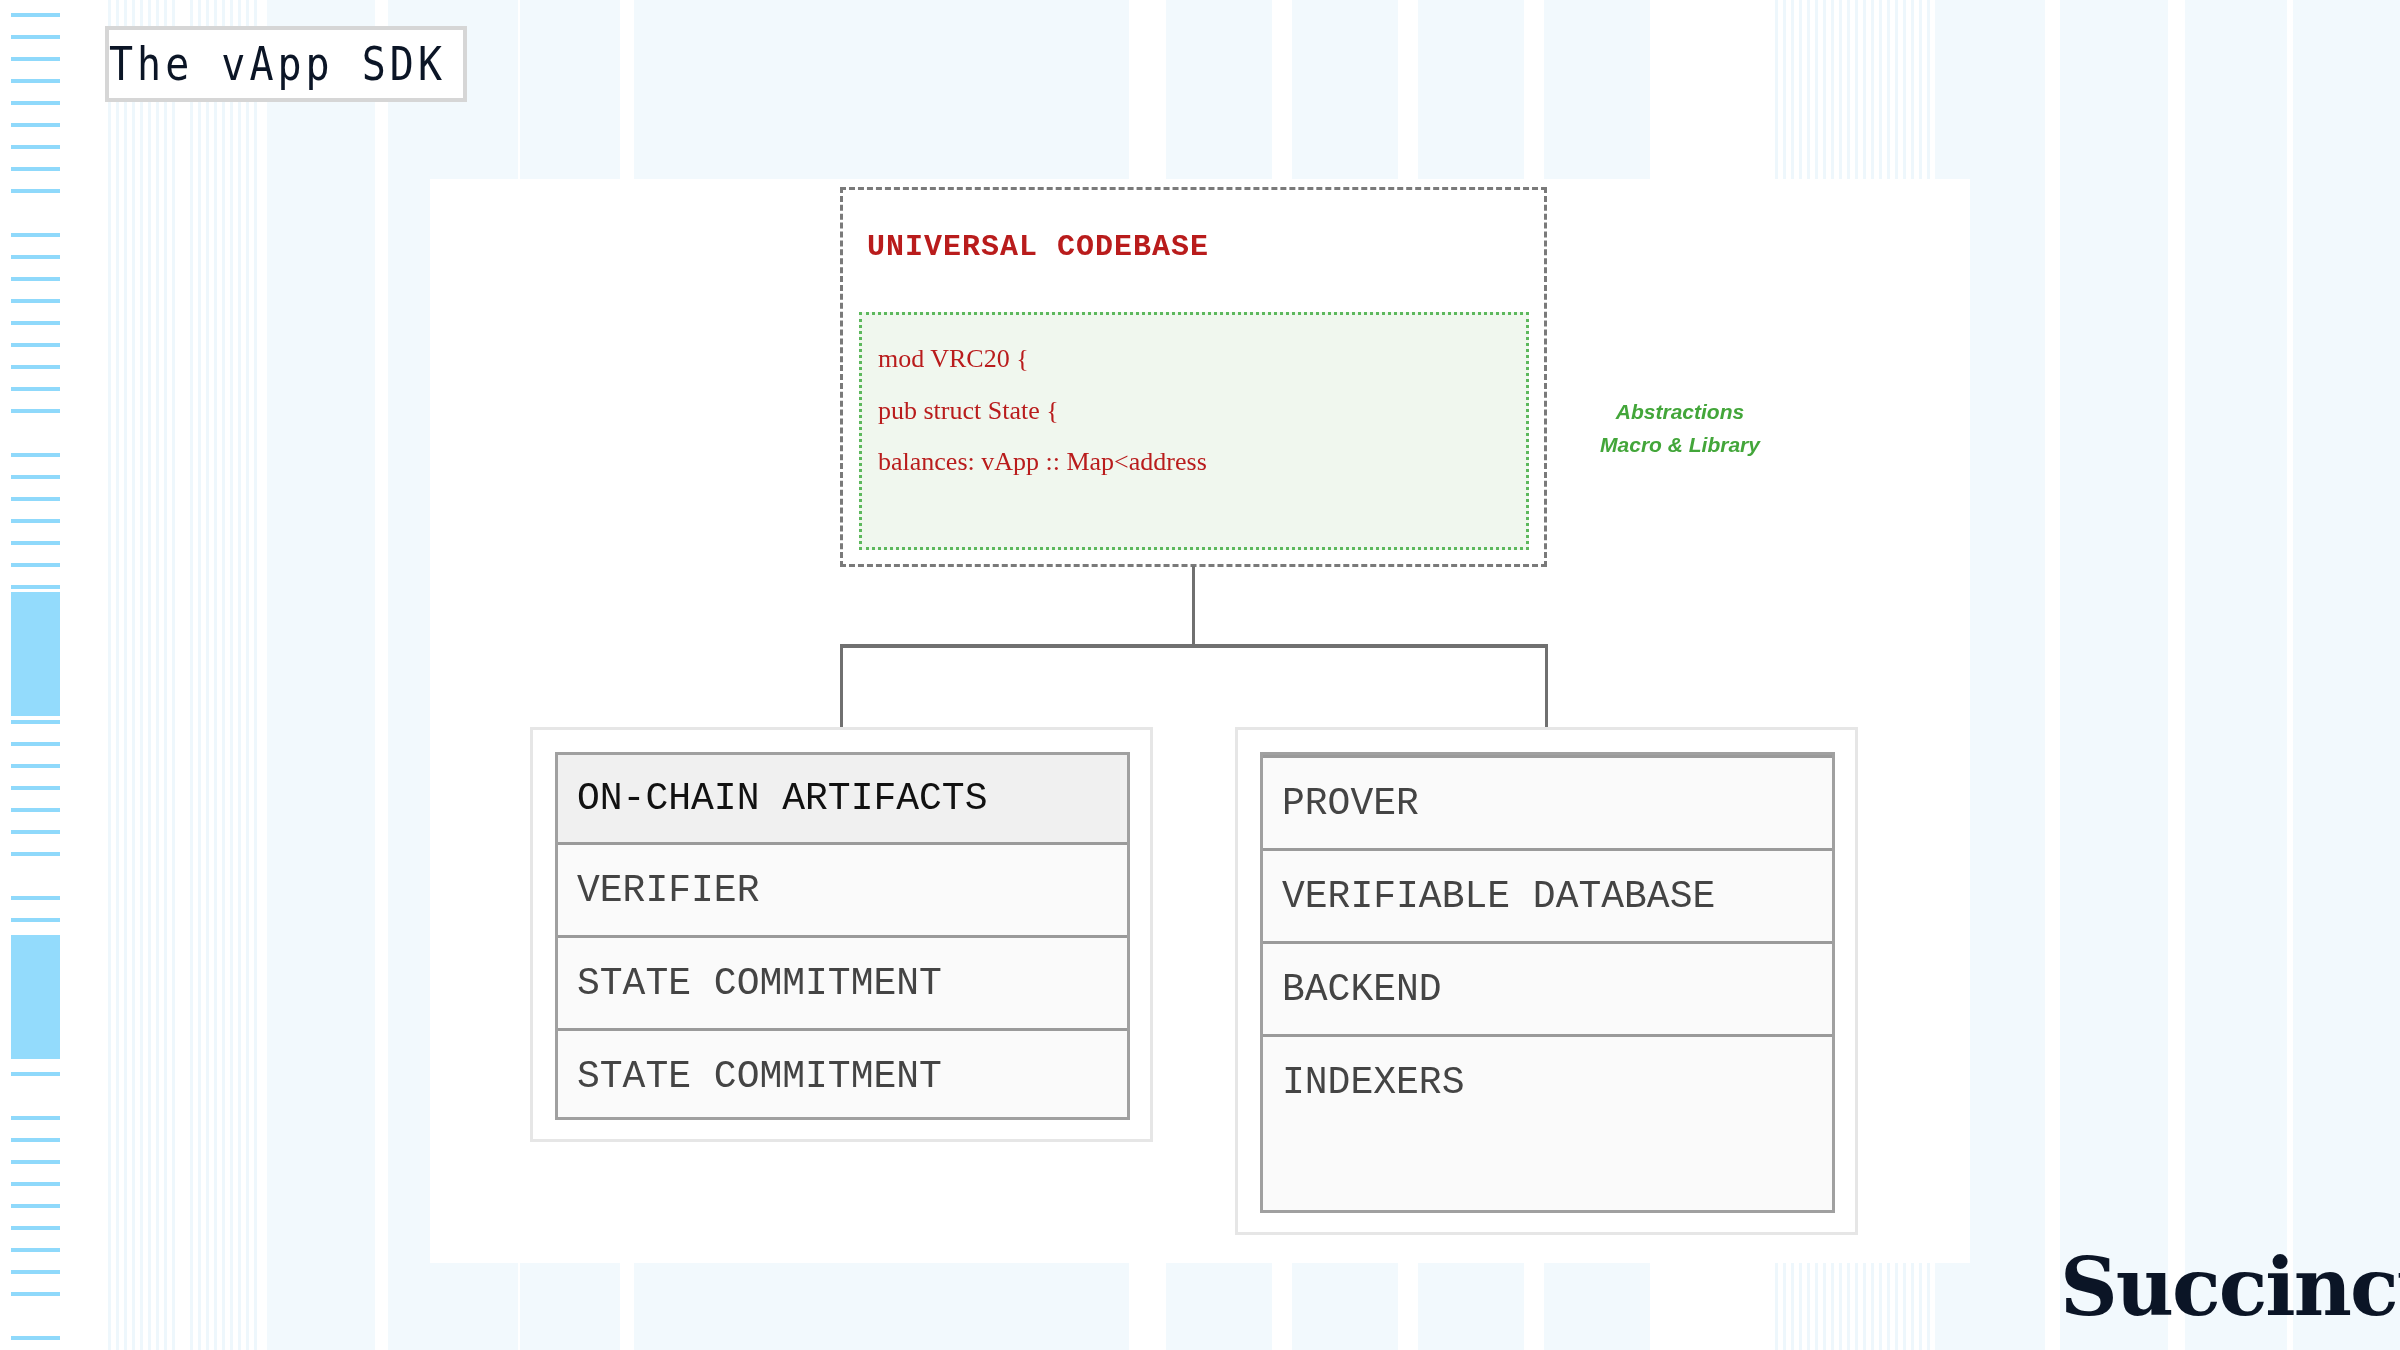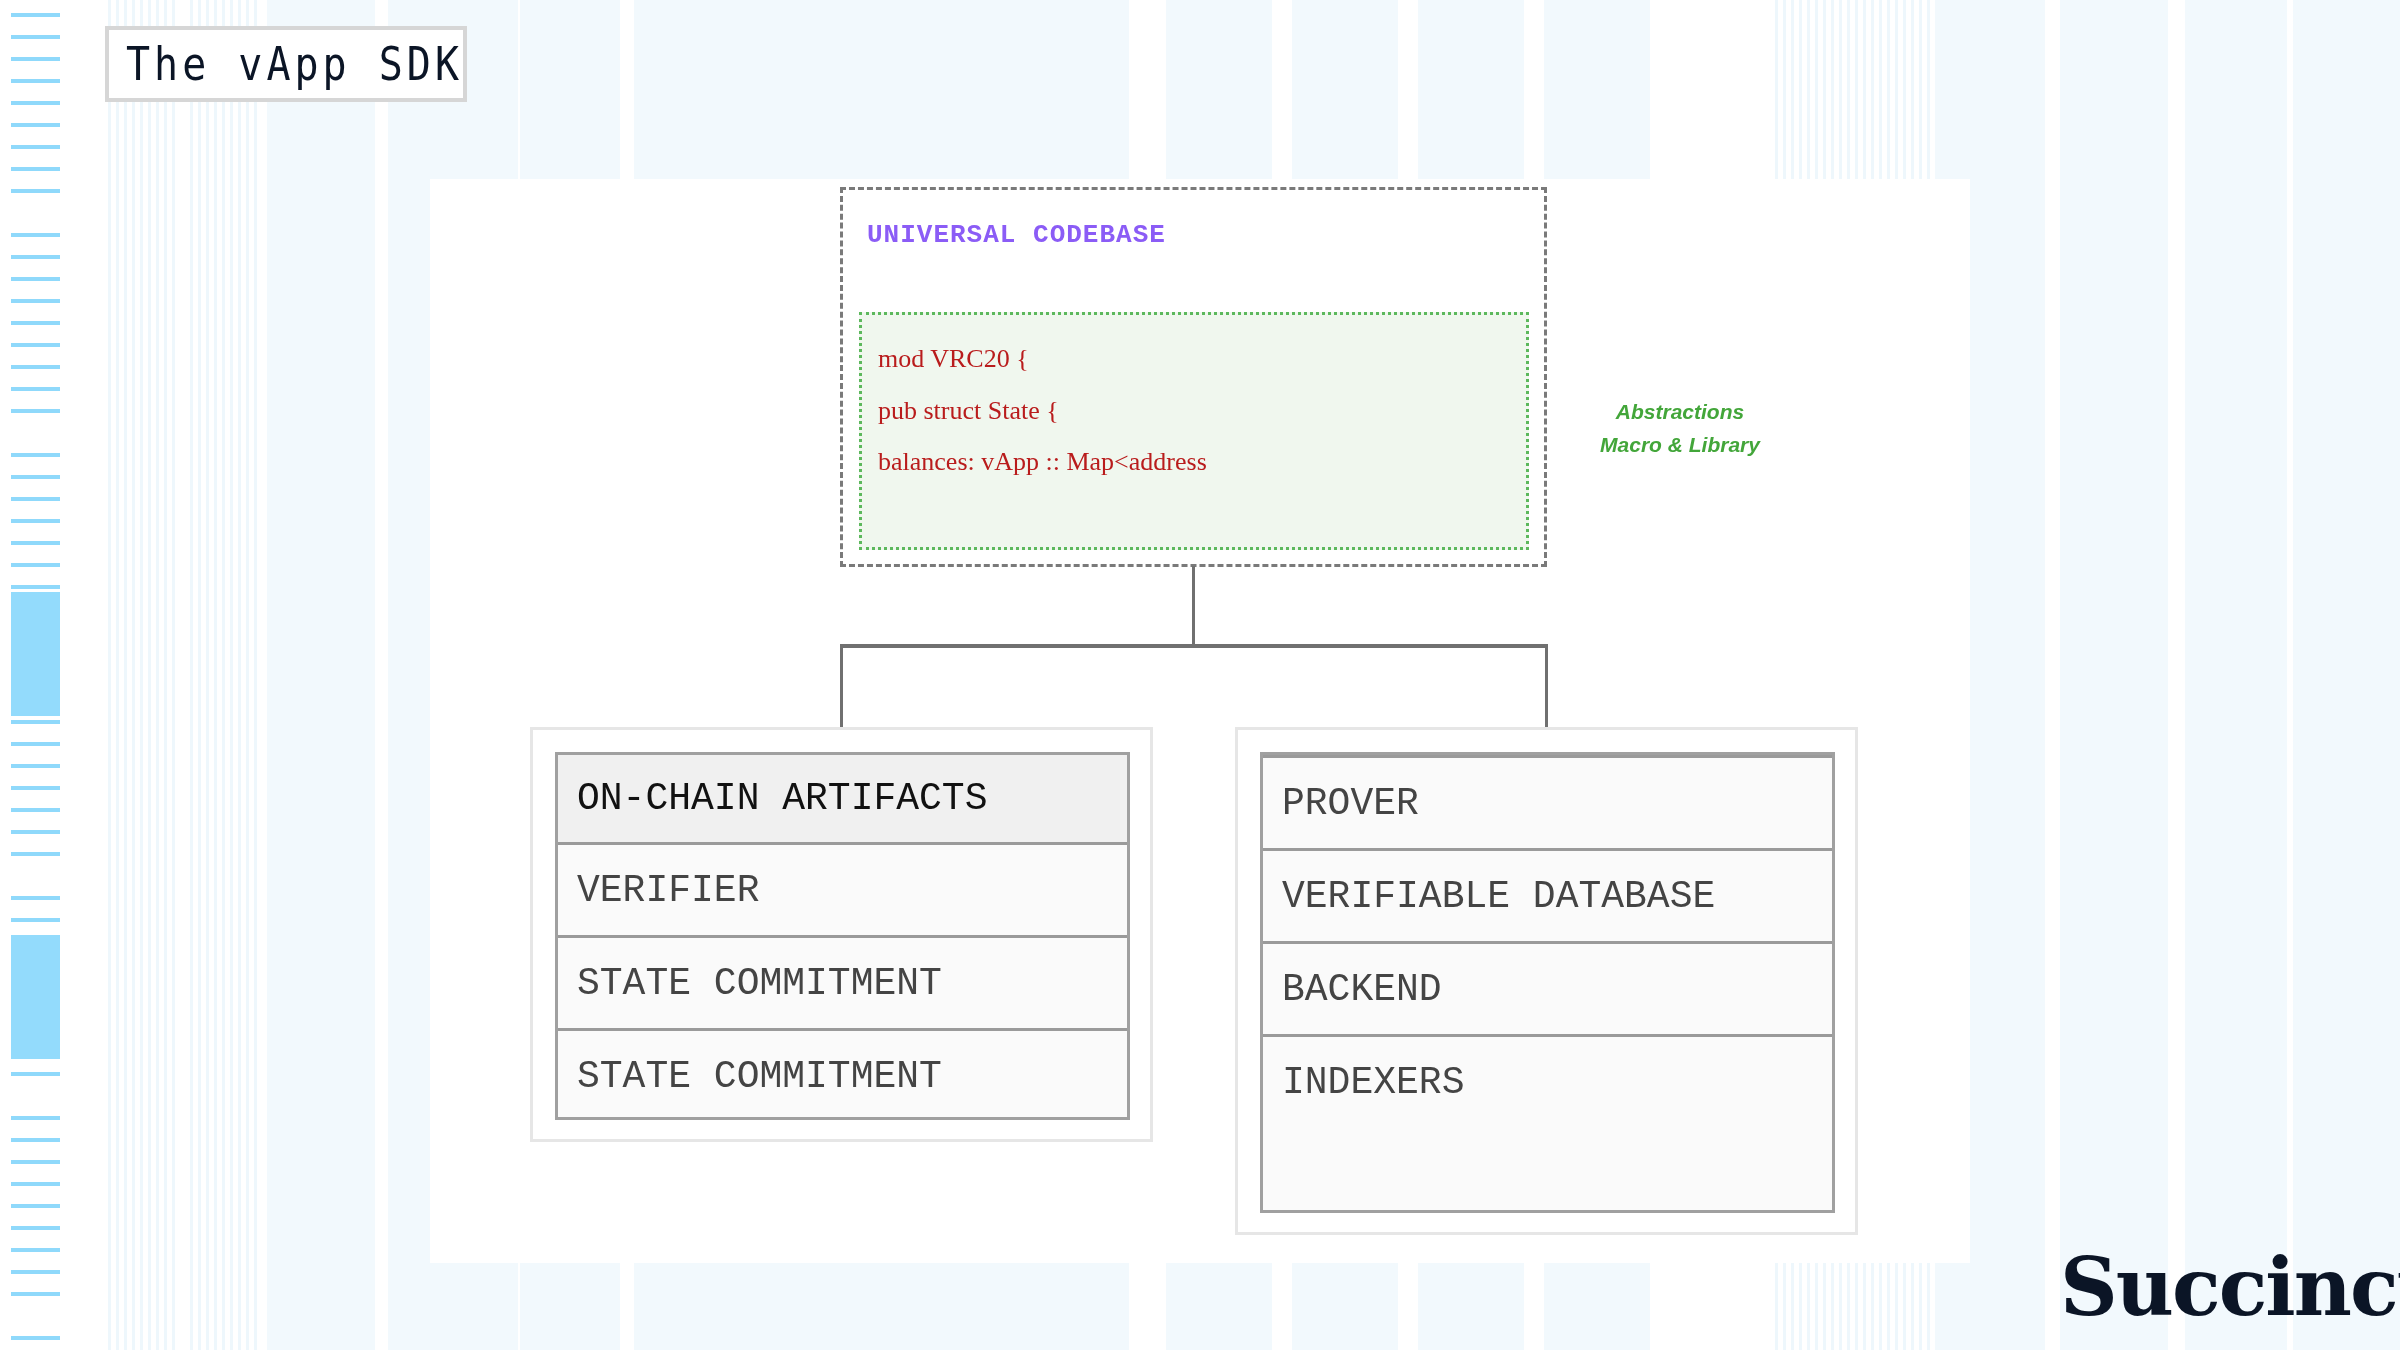--- a/index.html
+++ b/index.html
@@ -11,35 +11,35 @@
   .bgcol { position: absolute; top: 0; height: 1350px; background: #f2f9fd; }
   .bgthin { position: absolute; top: 0; height: 1350px;
     background: repeating-linear-gradient(90deg, #eef7fc 0 3px, #ffffff 3px 8px); }
   .rail { position: absolute; left: 11px; width: 49px; }
   .rail .tick { position: absolute; left: 0; width: 49px; height: 4px; background: #8fd9fb; }
   .rail .blk { position: absolute; left: 0; width: 49px; background: #93dbfc; }
 
   .title-box {
     position: absolute; left: 105px; top: 26px; width: 362px; height: 76px;
     border: 4px solid #d6d6d6; background: #fff; box-sizing: border-box;
-    display: flex; align-items: center; justify-content: flex-end;
+    display: flex; align-items: center; justify-content: flex-start;
   }
   .title-box span {
     font-family: "DejaVu Sans Mono", monospace; font-size: 40px; color: #0b1526;
     letter-spacing: 4px; transform: scaleY(1.15);
   }
 
   .panel { position: absolute; left: 430px; top: 179px; width: 1540px; height: 1084px; background: #ffffff; }
 
   .codebase {
     position: absolute; left: 840px; top: 187px; width: 707px; height: 380px;
     border: 3px dashed #7a7a7a; box-sizing: border-box; background: #fff;
   }
   .codebase .hdr {
-    position: absolute; left: 24px; top: 30px; font-size: 26px; font-weight: bold; color: #8b5cf6;
+    position: absolute; left: 24px; top: 40px; font-size: 30px; font-weight: bold; color: #b91c1c;
     font-family: "Liberation Mono", monospace; letter-spacing: 1px;
   }
   .code {
     position: absolute; left: 16px; top: 122px; width: 670px; height: 238px;
     border: 3px dotted #5cb85c; background: #f0f7ee; box-sizing: border-box;
     padding: 18px 0 0 16px;
   }
   .code div {
     font-family: Liberation Serif, serif; font-size: 26px; line-height: 51.5px; color: #b91c1c;
     white-space: pre;

